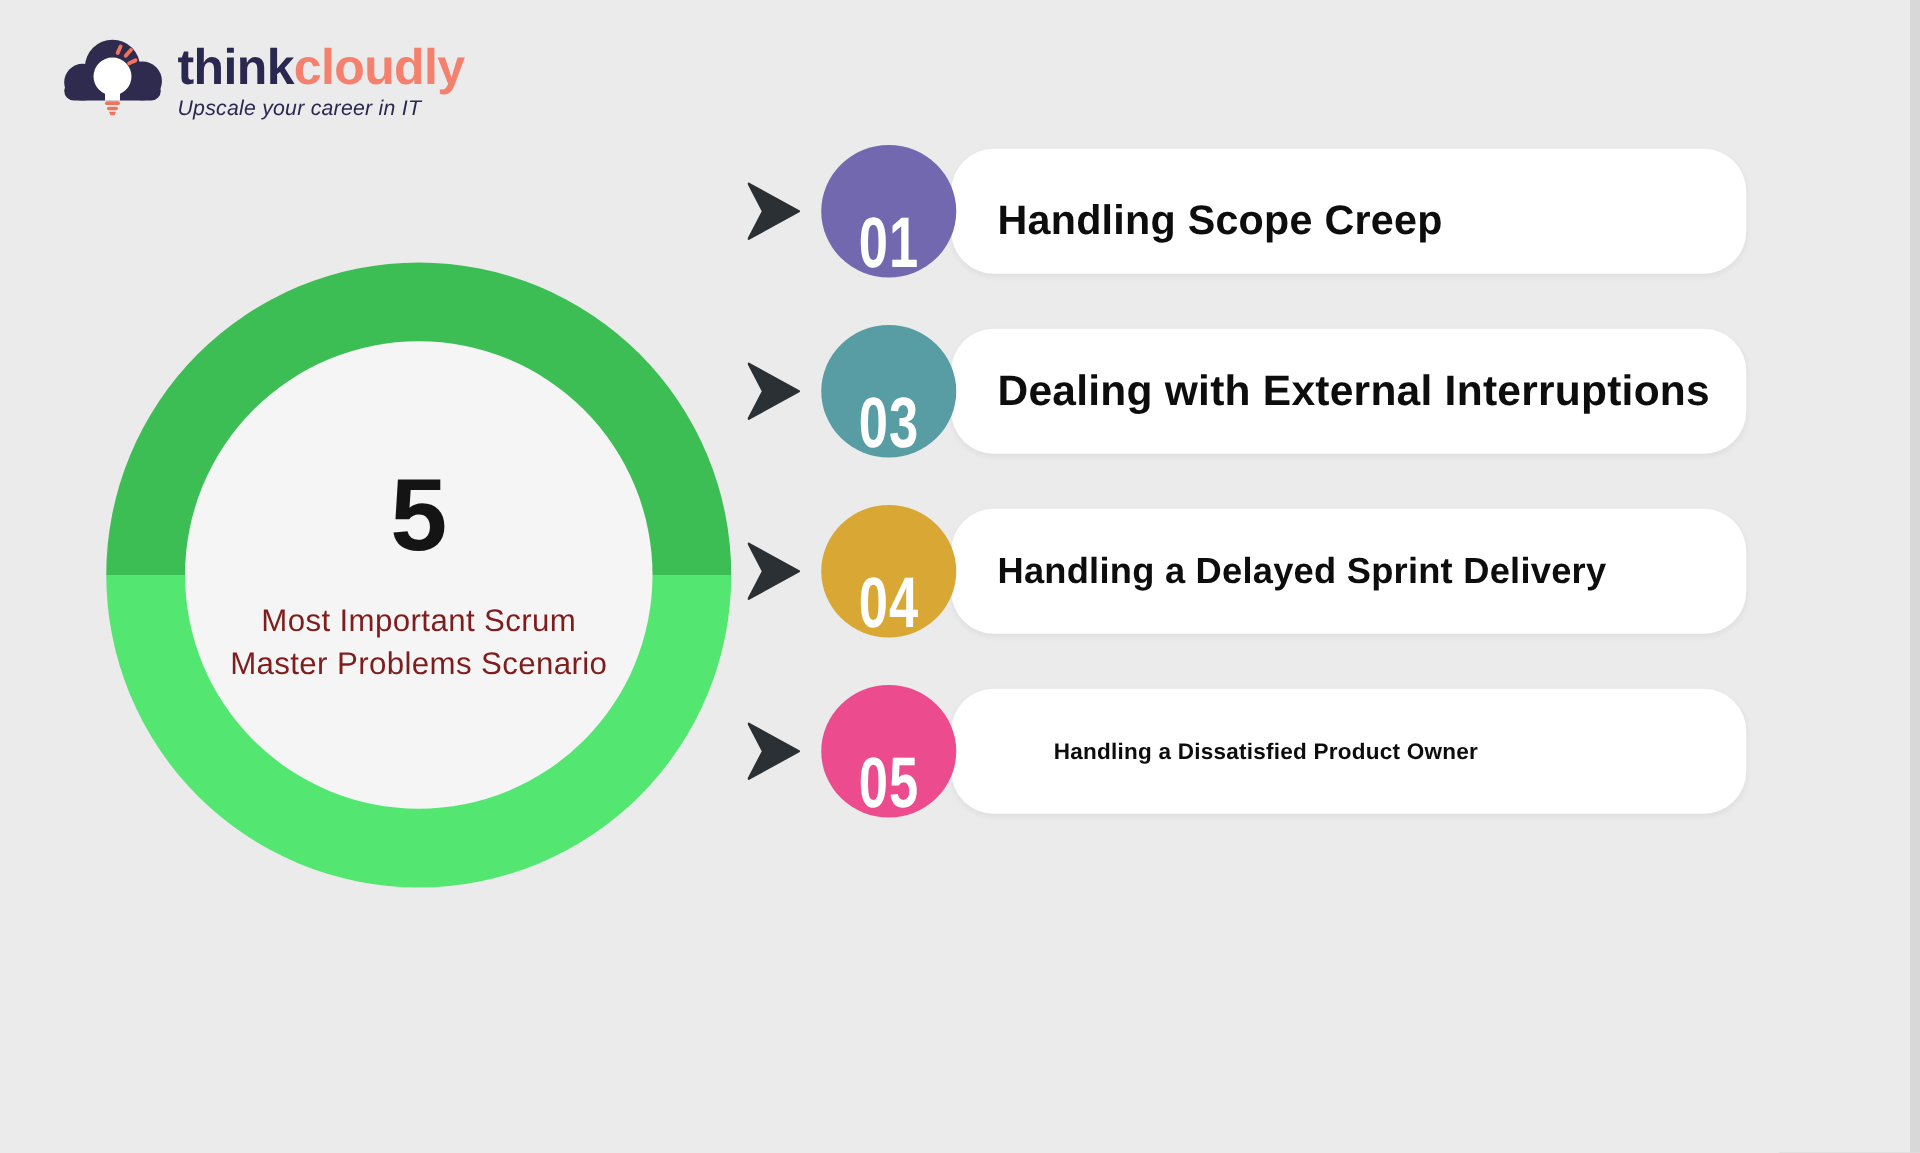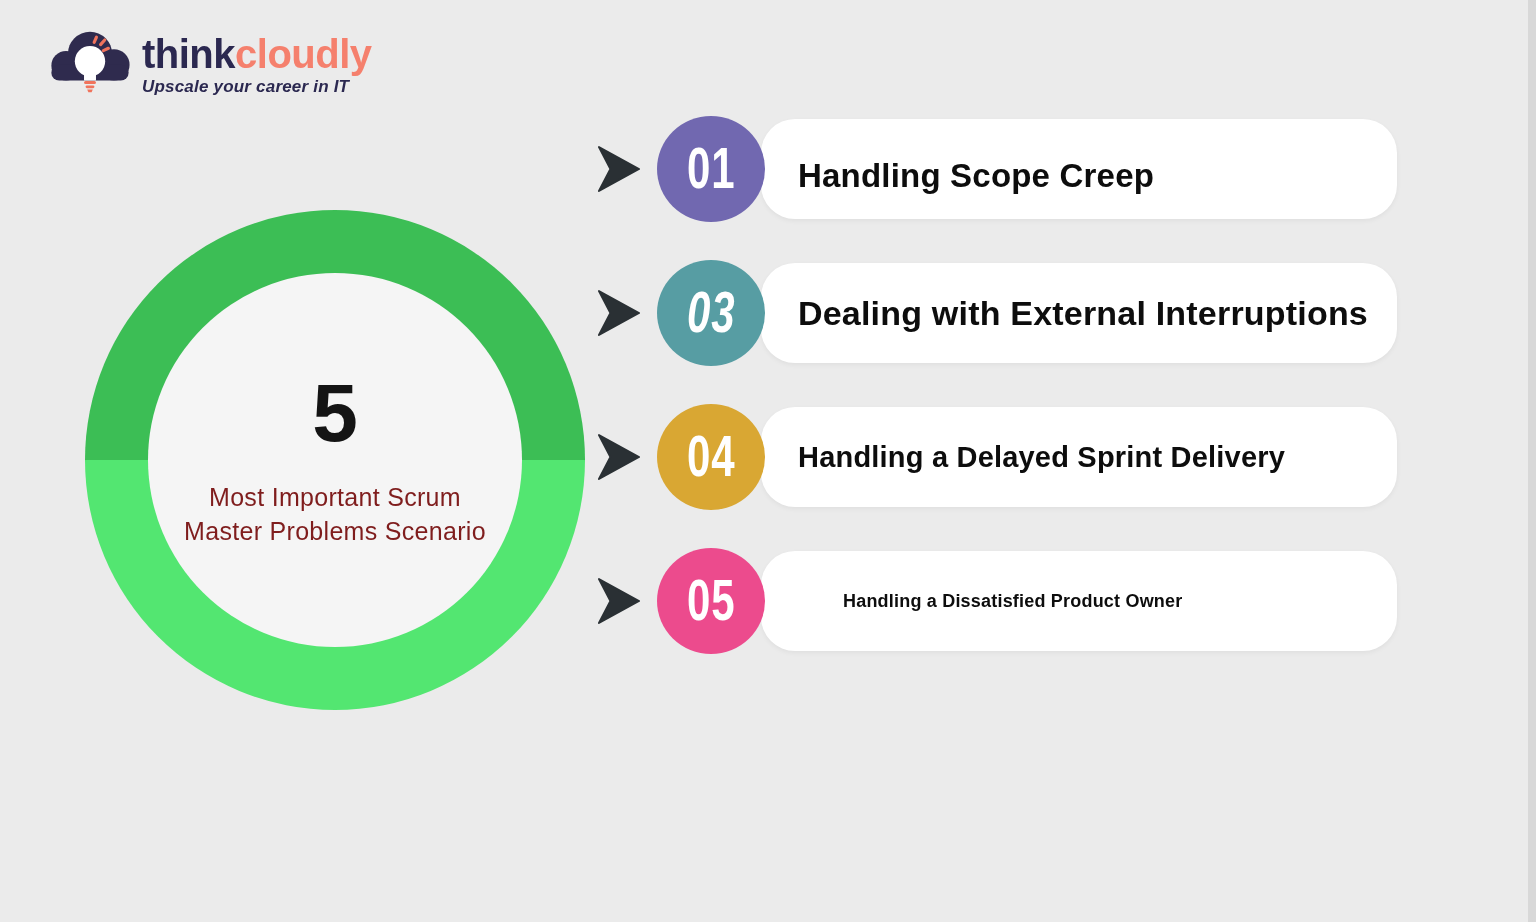--- a/index.html
+++ b/index.html
@@ -10,21 +10,21 @@
     font-family:"Liberation Sans", sans-serif;
   }
 
   
   .logo { position:absolute; left:44px; top:26px; display:flex; align-items:flex-start; }
   .logo-mark { width:92px; height:74px; }
   .logo-text { margin-left:6px; margin-top:8px; }
   .brand { font-size:40px; font-weight:bold; letter-spacing:-0.5px; line-height:1; }
   .brand .brand-think { color:#2b2850; }
   .brand .brand-cloudly { color:#f5806d; }
-  .tagline { font-size:17px; font-style:italic; font-weight:bold; color:#333060; margin-top:3px; letter-spacing:0.2px; }
+  .tagline { font-size:17px; font-style:italic; font-weight:normal; color:#333060; margin-top:3px; letter-spacing:0.2px; }
 
   
   .donut {
     position:absolute; left:85px; top:210px; width:500px; height:500px;
     border-radius:50%;
     background:linear-gradient(to bottom, #3cbe55 0%, #3cbe55 50%, #53e671 50%, #53e671 100%);
   }
   .donut-inner {
     position:absolute; left:63px; top:63px; width:374px; height:374px;
     border-radius:50%; background:#f5f5f5;
@@ -33,21 +33,21 @@
   }
   .big-number { font-size:82px; font-weight:bold; color:#141414; line-height:1; margin-bottom:26px; }
   .circle-caption { font-size:25px; color:#7f1d1d; line-height:1.38; letter-spacing:0.3px; }
 
   
   .rows { position:absolute; left:598px; top:116px; }
   .row { display:flex; align-items:center; height:106px; margin-bottom:38px; position:relative; }
   .arrow { width:42px; height:48px; margin-right:17px; flex:none; }
   .badge {
     width:108px; height:106px; border-radius:50%;
-    display:flex; align-items:center; justify-content:center;
+    display:flex; align-items:flex-end; justify-content:center;
     position:relative; z-index:2; flex:none;
   }
   .badge-num {
     color:#ffffff; font-size:56px; font-weight:bold; line-height:1;
     display:inline-block; transform:scaleX(0.75) scaleY(1.02);
     letter-spacing:1px;
   }
   .pill {
     width:636px; height:100px; background:#ffffff; border-radius:34px;
     margin-left:-4px; display:flex; align-items:center;
@@ -116,21 +116,21 @@
     <div class="pill">
       <span class="pill-label">Handling Scope Creep</span>
     </div>
   </div>
 
 
   <div class="row row-3">
     <svg class="arrow" viewBox="0 0 44 48">
       <path d="M1 1 L43 24 L1 47 L13 24 Z" stroke-linejoin="round" stroke-width="2" fill="#2a3034" stroke="#2a3034"></path>
     </svg>
-    <div class="badge" style="background: rgb(87, 157, 163); font-style: italic;">
+    <div class="badge" style="background: rgb(87, 157, 163);">
       <span class="badge-num">03</span>
     </div>
     <div class="pill">
       <span class="pill-label">Dealing with External Interruptions</span>
     </div>
   </div>
 
   <div class="row row-4">
     <svg class="arrow" viewBox="0 0 44 48">
       <path d="M1 1 L43 24 L1 47 L13 24 Z" stroke-linejoin="round" stroke-width="2" fill="#2a3034" stroke="#2a3034"></path>

